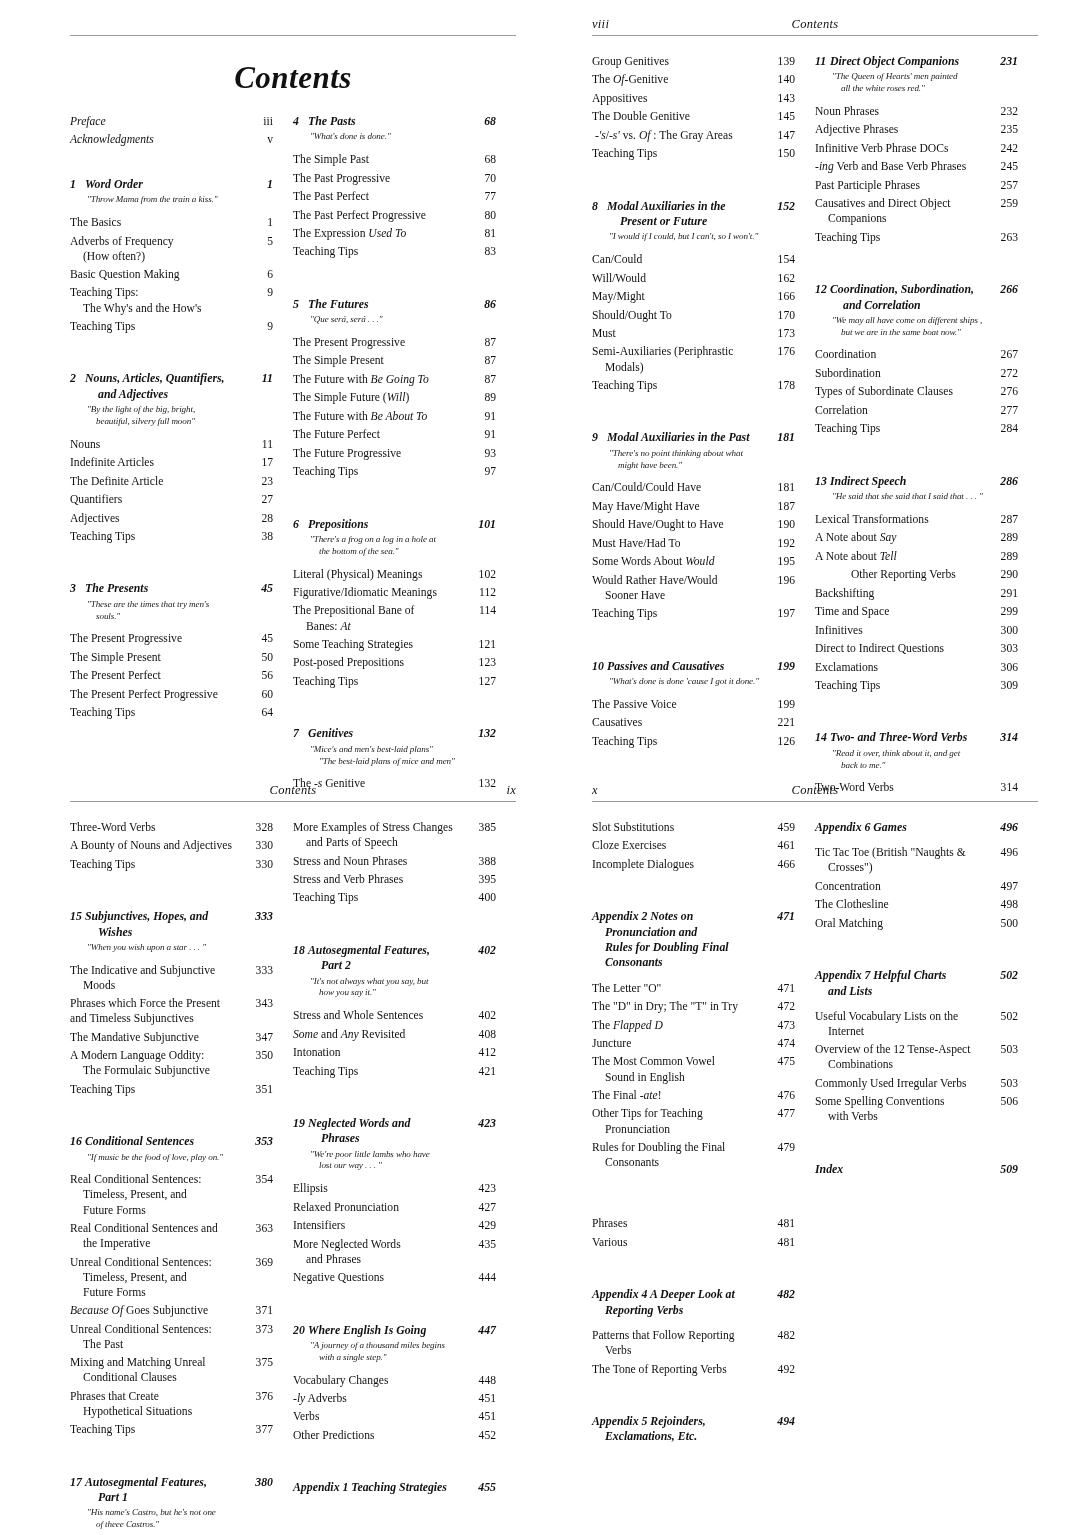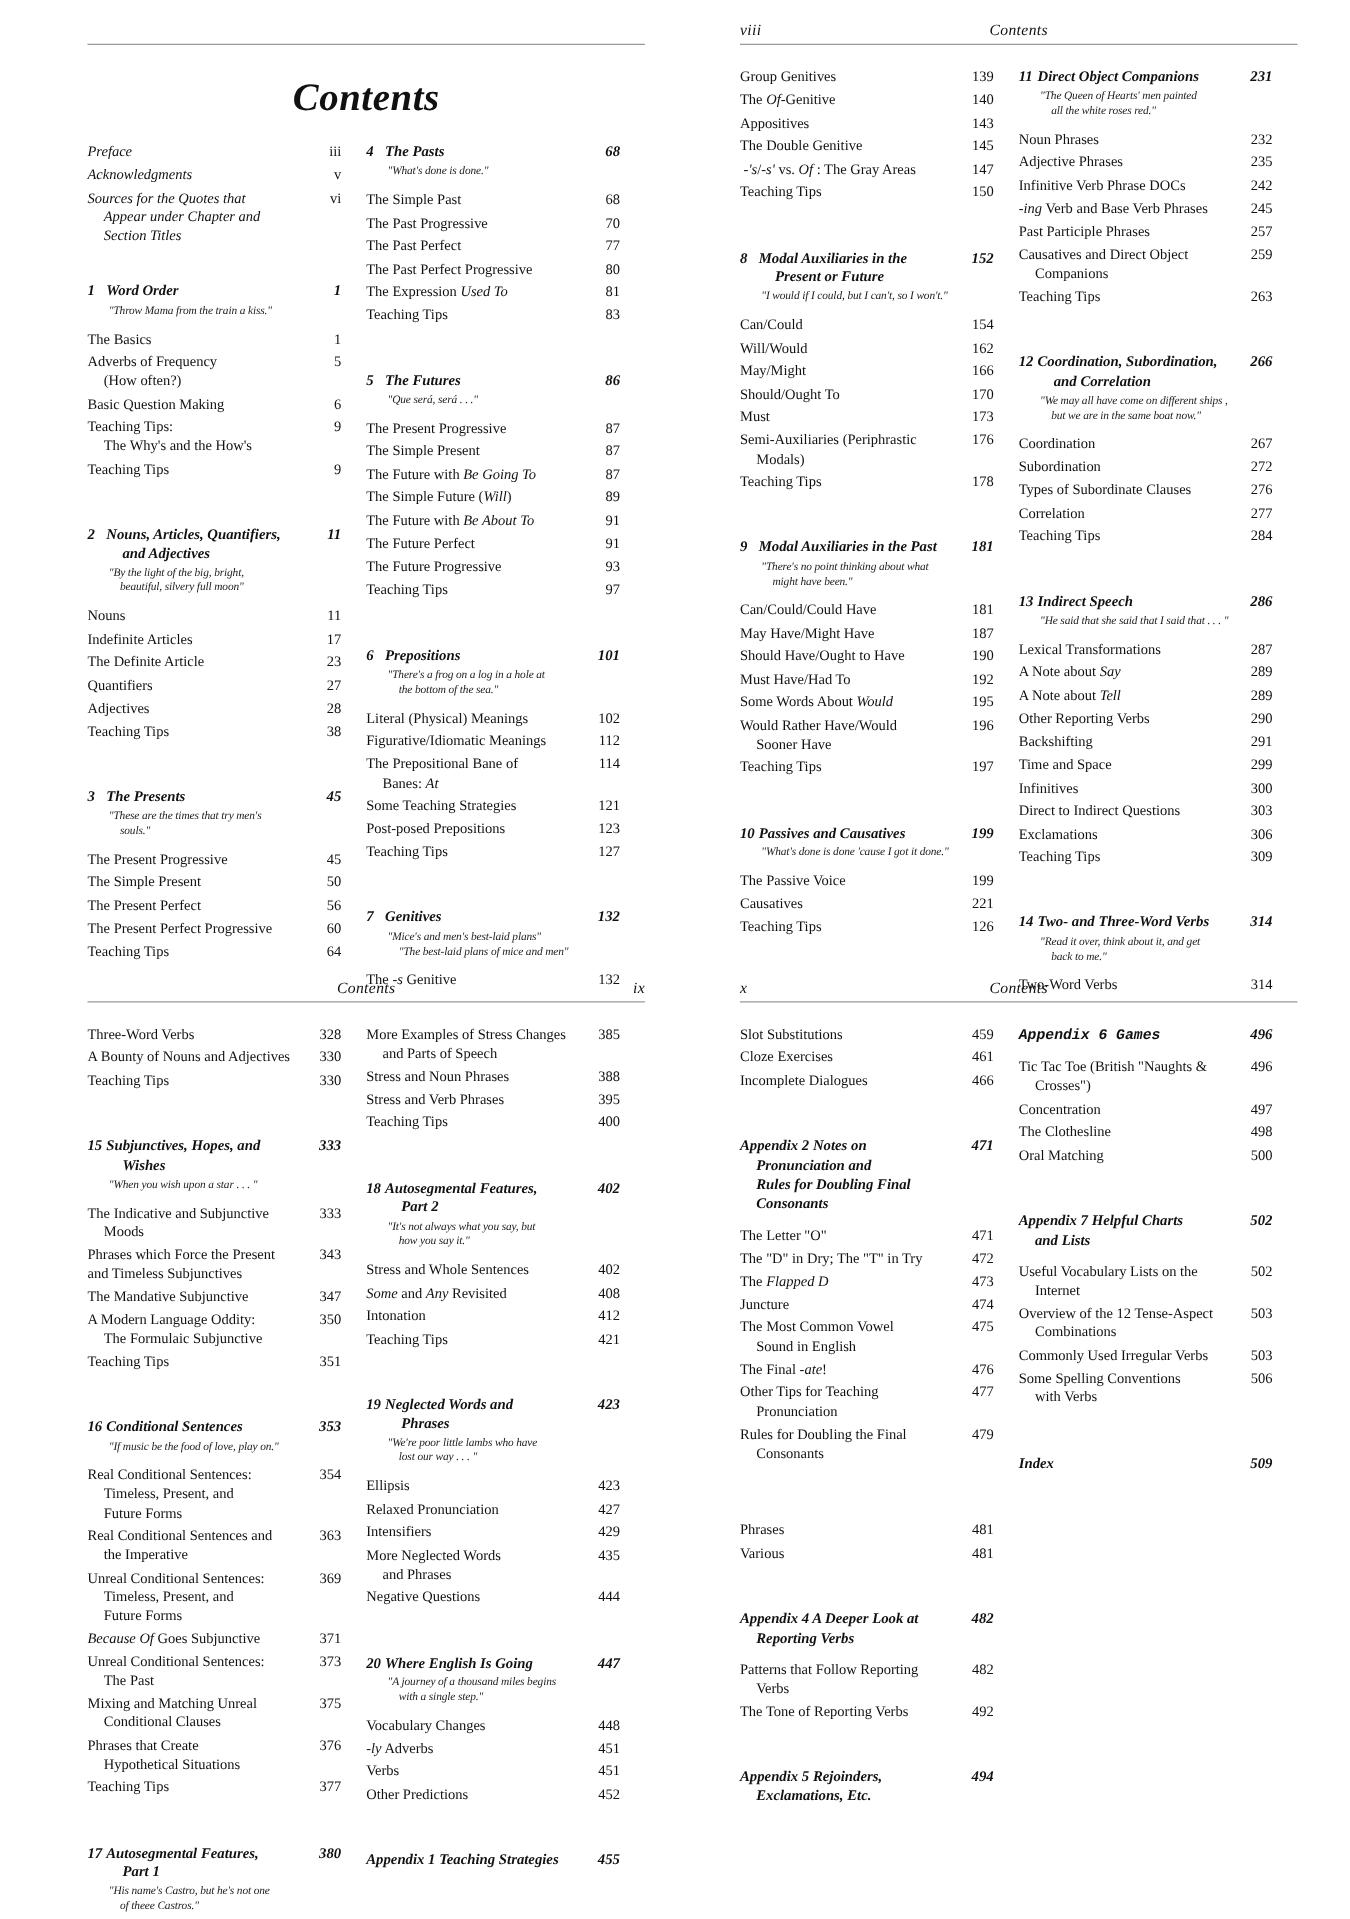--- a/index.html
+++ b/index.html
@@ -84,24 +84,20 @@
       <div class="cols">
         <div class="col c1">
           <div class="entry frontmatter">
             <span class="label"><span style="flex:1 1 auto;"><span>Preface</span></span></span>
             <span class="pg">iii</span>
           </div>
           <div class="entry frontmatter">
             <span class="label"><span style="flex:1 1 auto;"><span>Acknowledgments</span></span></span>
             <span class="pg">v</span>
           </div>
-          <div class="entry frontmatter">
-            <span class="label"><span style="flex:1 1 auto;"><span>Sources for the Quotes that</span><span class="hang">Appear under Chapter and</span><span class="hang">Section Titles</span></span></span>
-            <span class="pg">vi</span>
-          </div>
           <div class="gap-l"></div>
           <div class="entry chap">
             <span class="label" style="display:flex;">
               <span class="num">1</span>
               <span style="flex:1 1 auto;"><span>Word Order</span></span>
             </span>
             <span class="pg">1</span>
           </div>
           <div class="quote">"Throw Mama from the train a kiss."</div>
           <div class="gap-s"></div>
@@ -532,21 +528,21 @@
           </div>
           <div class="entry">
             <span class="label"><span style="flex:1 1 auto;"><span>A Note about <i>Say</i></span></span></span>
             <span class="pg">289</span>
           </div>
           <div class="entry">
             <span class="label"><span style="flex:1 1 auto;"><span>A Note about <i>Tell</i></span></span></span>
             <span class="pg">289</span>
           </div>
           <div class="entry">
-            <span class="label"><span style="flex:1 1 auto;"><span>Other Reporting Verbs</span></span></span>
+            <span class="label"><span style="flex:1 1 auto;margin-left:36px;"><span>Other Reporting Verbs</span></span></span>
             <span class="pg">290</span>
           </div>
           <div class="entry">
             <span class="label"><span style="flex:1 1 auto;"><span>Backshifting</span></span></span>
             <span class="pg">291</span>
           </div>
           <div class="entry">
             <span class="label"><span style="flex:1 1 auto;"><span>Time and Space</span></span></span>
             <span class="pg">299</span>
           </div>
@@ -876,21 +872,21 @@
             <span class="pg">492</span>
           </div>
           <div class="gap-xl"></div>
           <div class="entry appx">
             <span class="label"><span style="flex:1 1 auto;"><span>Appendix 5  Rejoinders,</span><span class="hang">Exclamations, Etc.</span></span></span>
             <span class="pg">494</span>
           </div>
         </div>
         <div class="col c2">
           <div class="entry appx">
-            <span class="label"><span style="flex:1 1 auto;font-family:Liberation Mono, monospace;"><span>Appendix 6  Games</span></span></span>
+            <span class="label"><span style="flex:1 1 auto;"><span>Appendix 6  Games</span></span></span>
             <span class="pg">496</span>
           </div>
           <div class="gap-s"></div>
           <div class="entry">
             <span class="label"><span style="flex:1 1 auto;"><span>Tic Tac Toe (British "Naughts &amp;</span><span class="hang">Crosses")</span></span></span>
             <span class="pg">496</span>
           </div>
           <div class="entry">
             <span class="label"><span style="flex:1 1 auto;"><span>Concentration</span></span></span>
             <span class="pg">497</span>

